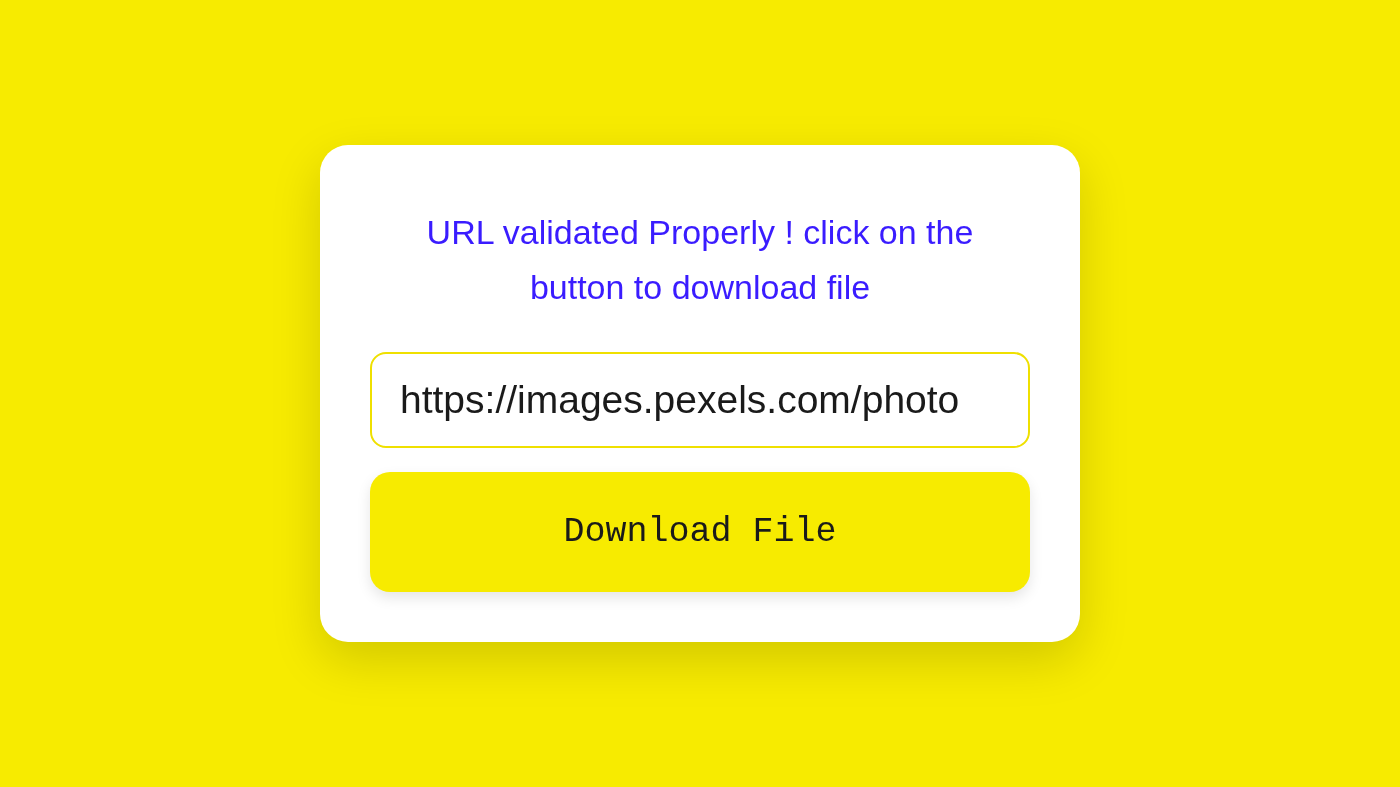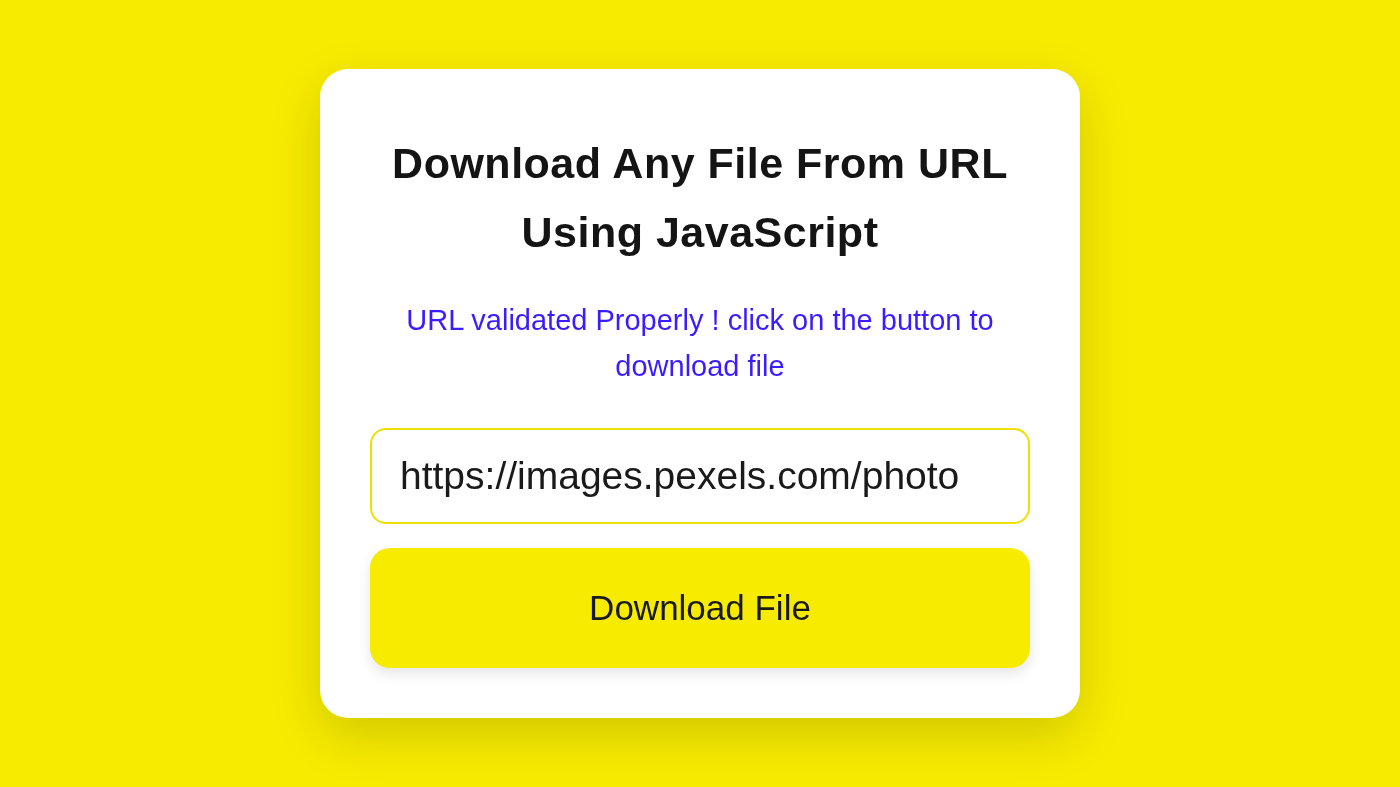--- a/index.html
+++ b/index.html
@@ -26,21 +26,21 @@
     }
     h1 {
       font-size: 43px;
       font-weight: 600;
       color: #141414;
       line-height: 1.6;
       margin-bottom: 30px;
       letter-spacing: 0.5px;
     }
     .status-message {
-      font-size: 29px;
+      font-size: 34px;
       color: #3a1cff;
       line-height: 1.6;
       margin-bottom: 38px;
       font-weight: 400;
       padding: 0 10px;
     }
     .url-input {
       width: 100%;
       height: 96px;
       border: 2px solid #efe000;
@@ -56,25 +56,24 @@
     .download-btn {
       width: 100%;
       height: 120px;
       background-color: #f7eb00;
       border: none;
       border-radius: 20px;
       font-size: 35px;
       font-weight: 400;
       color: #1a1a1a;
       cursor: pointer;
-      font-family: Liberation Sans, sans-serif;
+      font-family: Liberation Mono, monospace;
       box-shadow: 0 6px 14px rgba(0,0,0,0.1);
     }
   </style>
 </head>
 <body>
 
 <div class="card">
-  <h1>Download Any File From URL Using JavaScript</h1>
   <p class="status-message">URL validated Properly ! click on the button to download file</p>
   <input type="text" class="url-input" value="https://images.pexels.com/photo" style="">
   <button class="download-btn">Download File</button>
 </div>
 
 </body></html>

